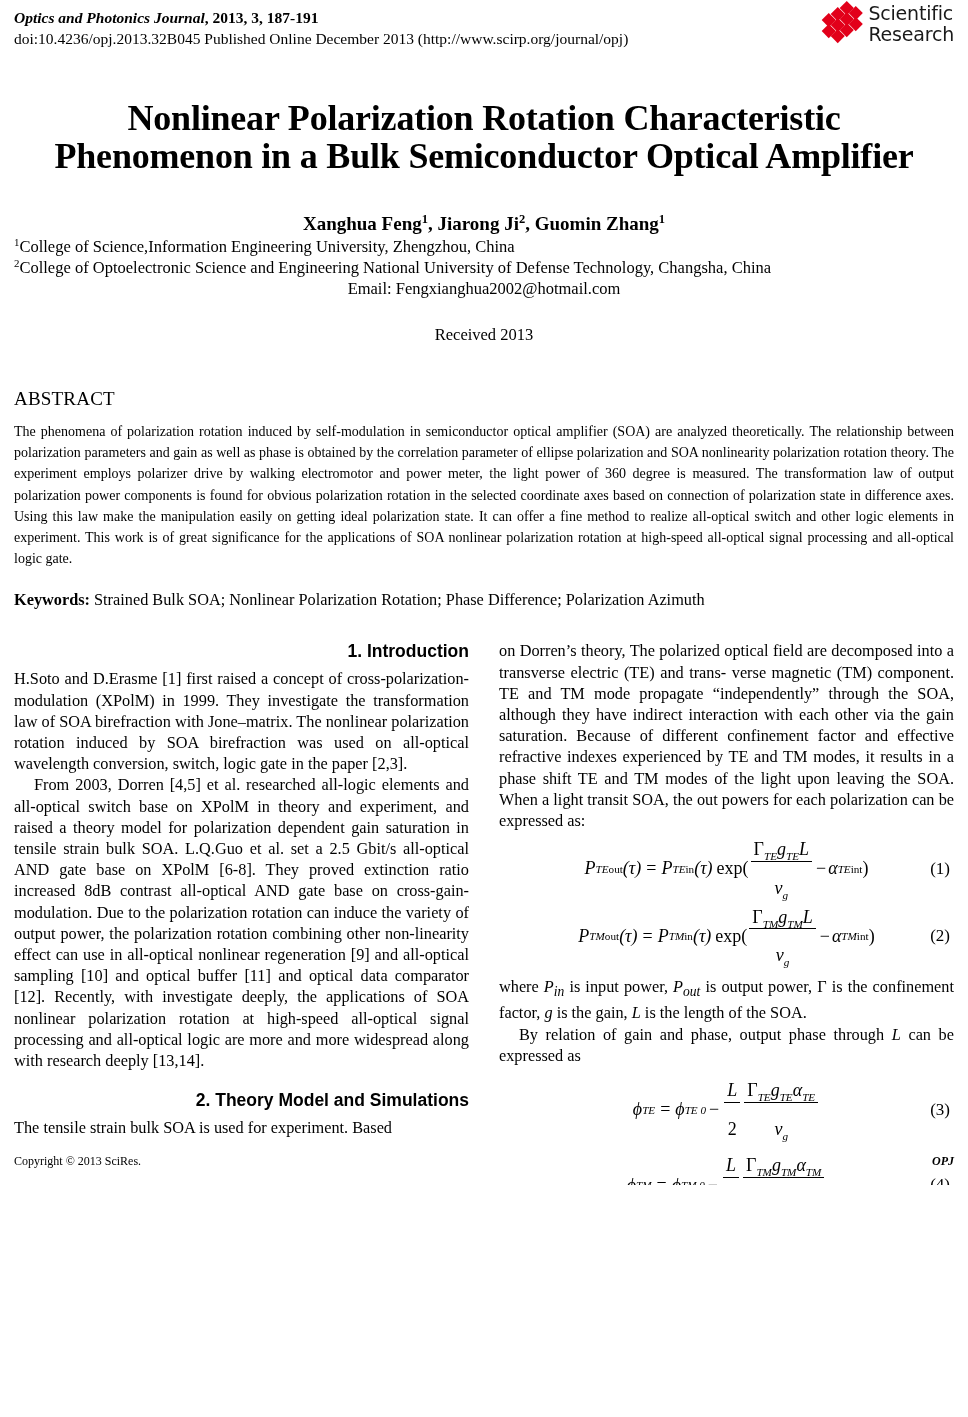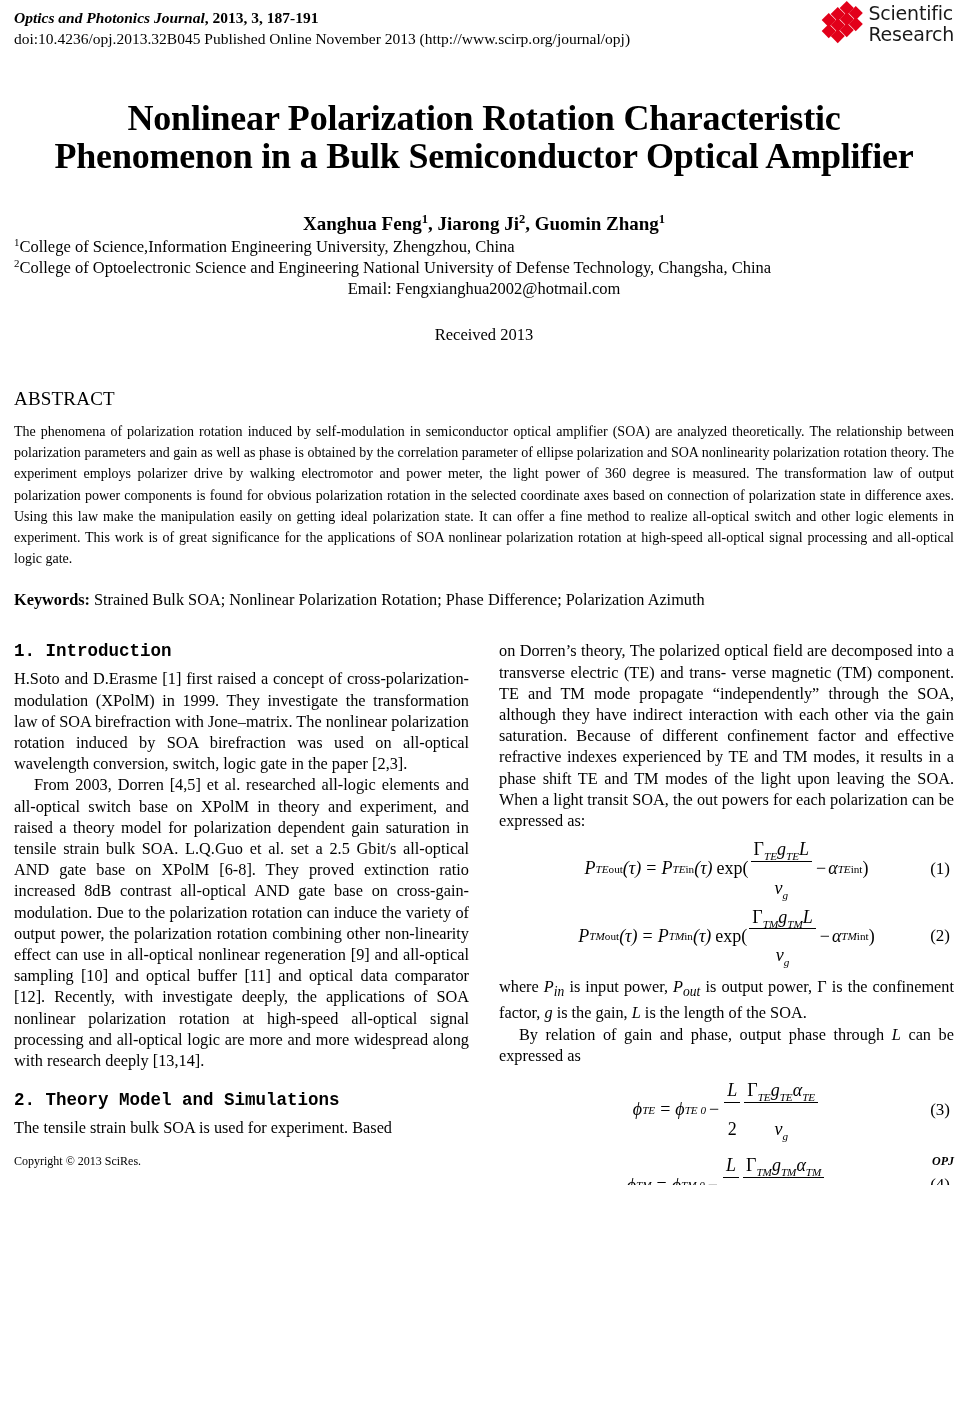--- a/index.html
+++ b/index.html
@@ -132,25 +132,26 @@
   .columns {
     display: flex;
     margin-top: 30px;
     gap: 30px;
   }
   .col {
     width: 455px;
     flex: 0 0 455px;
   }
   .sec-head {
-    font-family: Liberation Mono, monospace;
+    font-family: Liberation Sans, sans-serif;
     font-weight: bold;
     font-size: 17.5px;
     line-height: 22px;
     margin: 0 0 6px 0;
+    text-align: right;
   }
   .sec-head.spaced { margin-top: 18px; }
   .para {
     font-size: 16.3px;
     line-height: 21.2px;
     text-align: justify;
     margin: 0;
     hyphens: manual;
   }
   .para.indent { text-indent: 20px; }
@@ -219,21 +220,21 @@
 </style>
 </head>
 <body>
 
 <div class="page">
 
   <div class="masthead">
     <div class="mast-line1">
       <span class="jname">Optics and Photonics Journal</span><span class="jrest">, 2013, 3, 187-191</span>
     </div>
-    <div class="mast-line2">doi:10.4236/opj.2013.32B045 Published Online November 2013 (http://www.scirp.org/journal/opj)</div>
+    <div class="mast-line2">doi:10.4236/opj.2013.32B045 Published Online December 2013 (http://www.scirp.org/journal/opj)</div>
 
     <div class="logo">
       <div class="logo-mark">
         <i style="left:20px; top:1px;"></i>
         <i style="left:29px; top:6px;"></i>
         <i style="left:11px; top:7px;"></i>
         <i style="left:20px; top:12px;"></i>
         <i style="left:29px; top:17px;"></i>
         <i style="left:2px;  top:13px;"></i>
         <i style="left:11px; top:18px;"></i>

